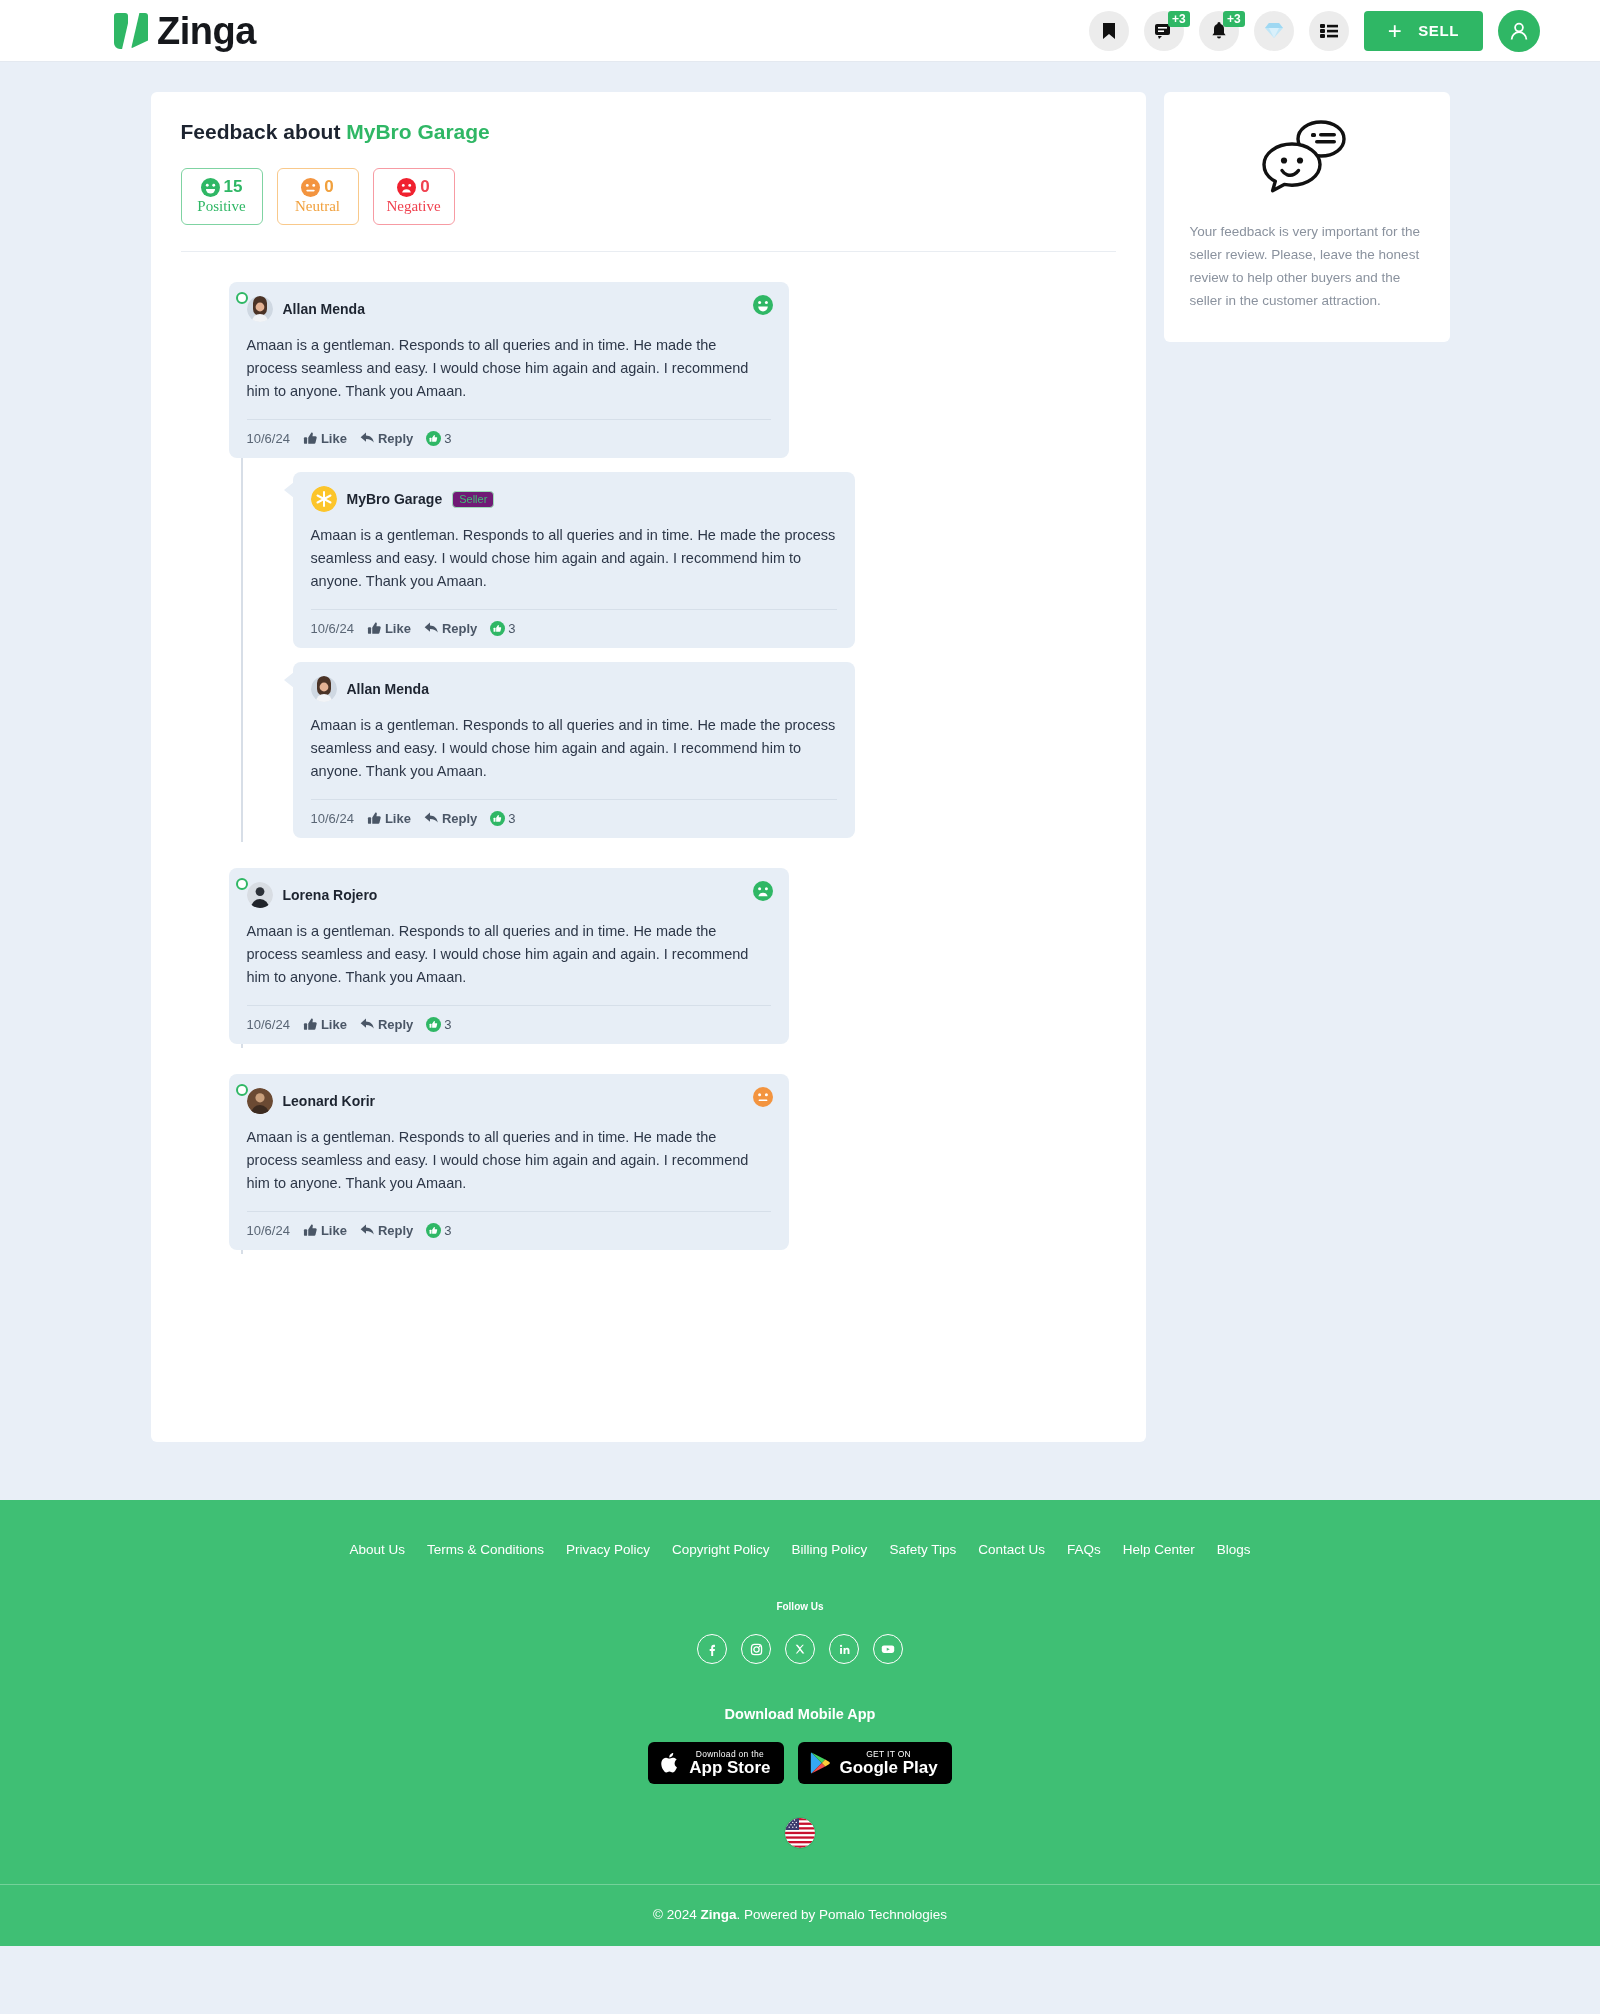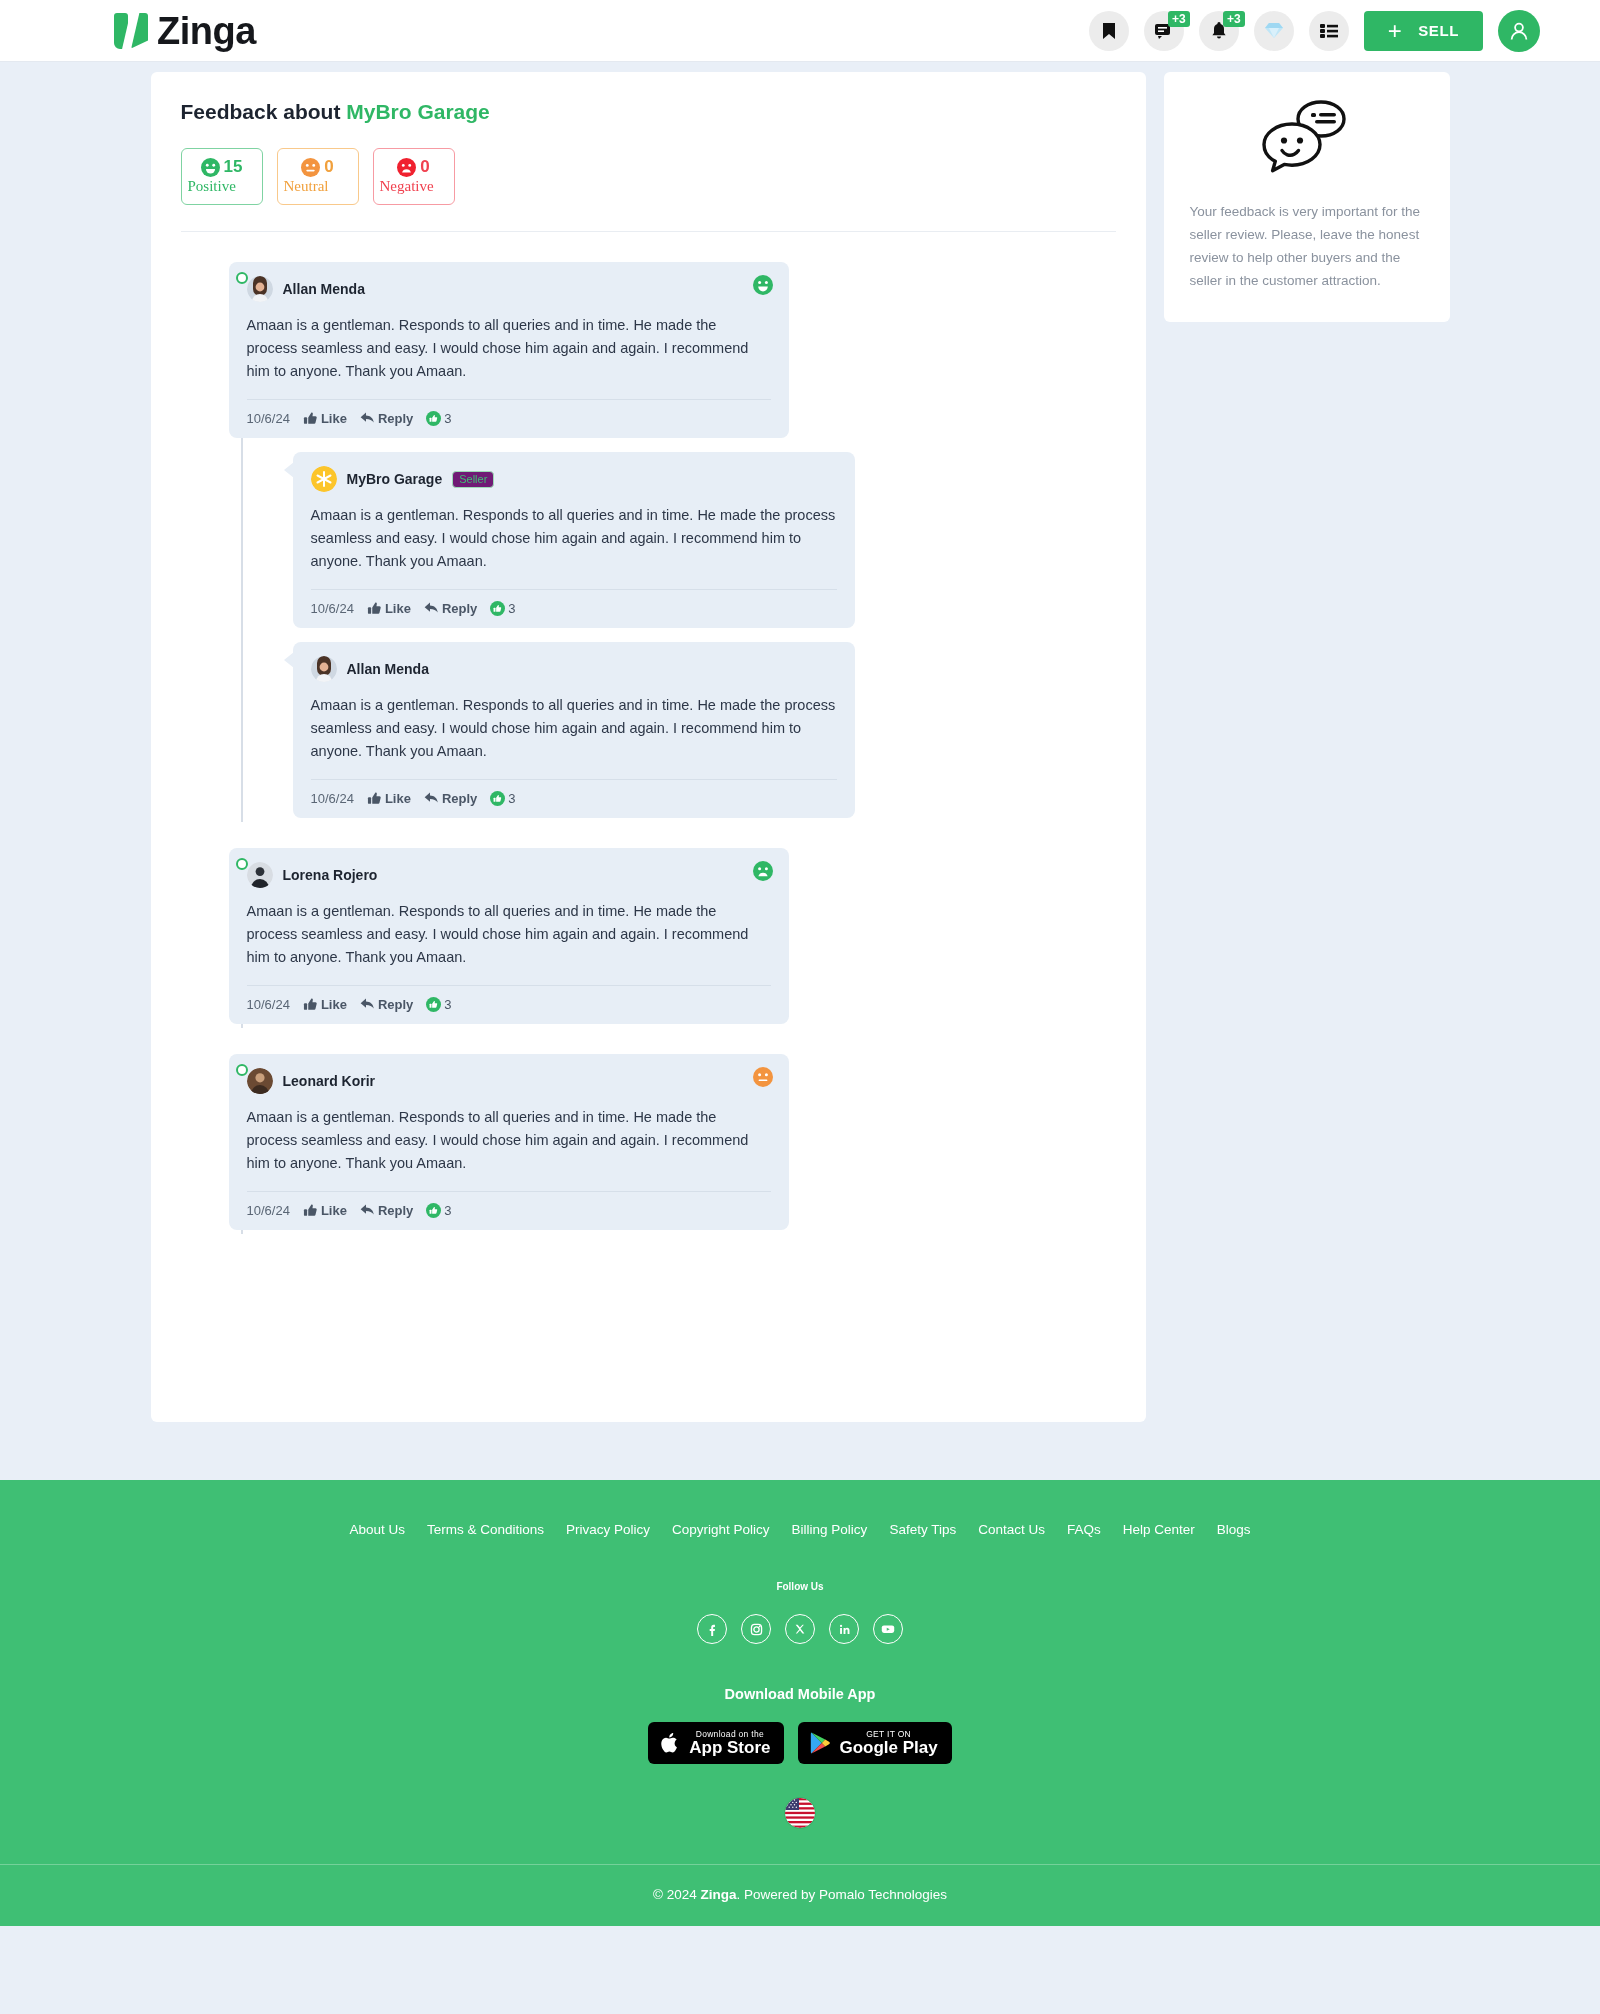--- a/index.html
+++ b/index.html
@@ -65,21 +65,21 @@
   }
   .sell-plus { font-size: 24px; font-weight: 400; line-height: 1; }
   .avatar-btn {
     width: 42px; height: 42px; border-radius: 50%;
     background: #2fb765; border: none; cursor: pointer;
     display: flex; align-items: center; justify-content: center;
   }
 
   
   .page {
-    padding: 10px 0 0 0;
+    padding: 30px 0 0 0;
     display: flex; justify-content: center; gap: 18px;
     align-items: flex-start;
   }
   .content-card {
     width: 995px; background: #fff; border-radius: 6px;
     padding: 28px 30px 34px 30px; min-height: 1350px;
   }
   .side-card {
     width: 286px; background: #fff; border-radius: 6px;
     padding: 26px 26px 30px 26px;
@@ -88,21 +88,21 @@
   
   .fb-title {
     font-size: 21px; font-weight: bold; color: #1d2430;
     margin-bottom: 24px;
   }
   .fb-title .seller-name { color: #2fb765; }
   .sentiment-row { display: flex; gap: 14px; padding-bottom: 26px;
     border-bottom: 1px solid #e9edf2; }
   .sent-box {
     width: 82px; border-radius: 6px; border: 1.5px solid;
-    padding: 8px 6px 9px 6px; 
+    padding: 8px 6px 9px 6px; text-align: center;
   }
   .sent-top { display: flex; align-items: center; justify-content: center;
     gap: 4px; font-size: 17px; font-weight: bold; margin-bottom: 1px; }
   .sent-label { font-size: 15px; font-family: Liberation Serif, serif; }
   .sent-positive { border-color: #7fd3a2; }
   .sent-positive .sent-top, .sent-positive .sent-label { color: #2fb765; }
   .sent-neutral { border-color: #f9c98b; }
   .sent-neutral .sent-top, .sent-neutral .sent-label { color: #f5a council; color:#f1a03c; }
   .sent-negative { border-color: #f79ba3; }
   .sent-negative .sent-top, .sent-negative .sent-label { color: #f0414f; }

